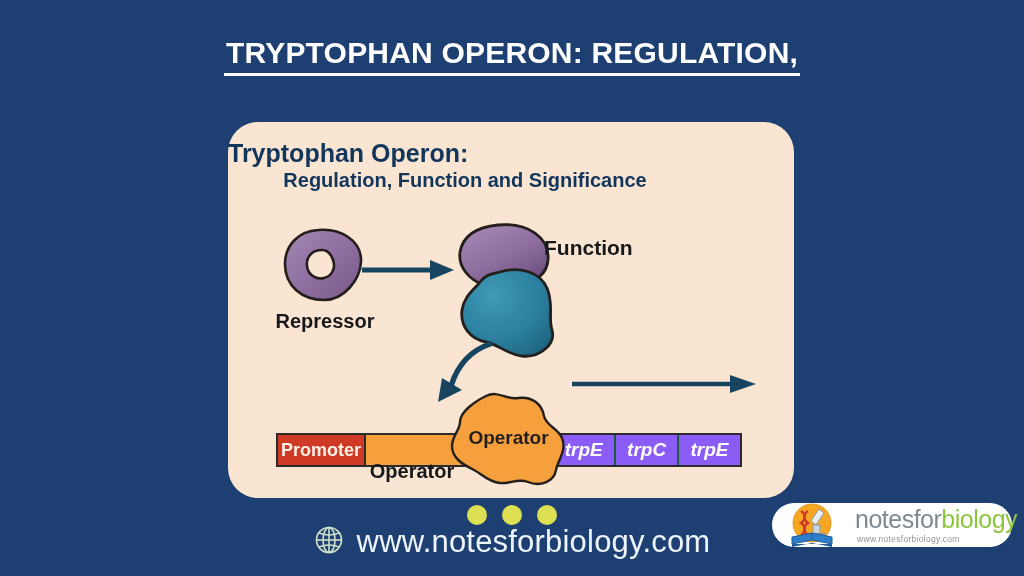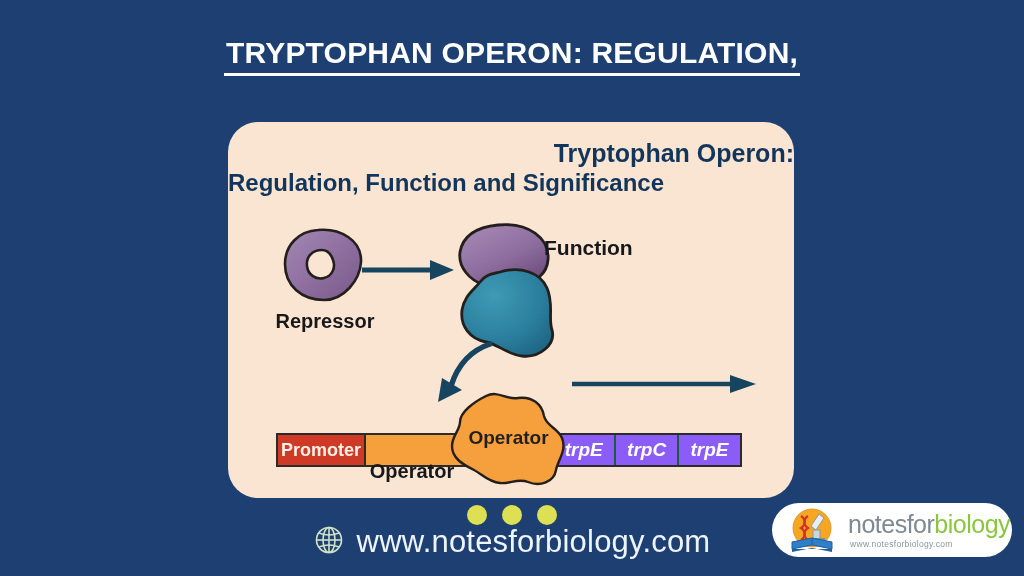--- a/index.html
+++ b/index.html
@@ -26,26 +26,26 @@
     padding:0 2px 1px 2px;
   }
 
   
   .card{
     position:absolute;left:228px;top:122px;width:566px;height:376px;
     background:#fae5d3;
     border-radius:30px;
   }
   .card-title{
-    position:absolute;left:0;top:17px;width:566px;text-align:right;
+    position:absolute;left:0;top:17px;width:566px;text-align:left;
     color:#12355b;font-weight:bold;font-size:25px;
   }
   .card-subtitle{
-    position:absolute;left:0;top:47px;width:474px;text-align:left;
-    color:#12355b;font-weight:bold;font-size:24px;
+    position:absolute;left:0;top:47px;width:474px;text-align:center;
+    color:#12355b;font-weight:bold;font-size:20px;
   }
 
   
   .tryptophan{
     position:absolute;left:54px;top:106px;width:82px;height:74px;
   }
   .label-tryptophan{
     position:absolute;left:22px;top:188px;width:150px;text-align:center;
     color:#17181a;font-weight:bold;font-size:20px;
   }
@@ -102,23 +102,23 @@
   .footer-url{
     position:absolute;left:0;top:524px;width:1024px;
     display:flex;align-items:center;justify-content:center;gap:13px;
   }
   .footer-url .txt{
     color:#eef4fb;font-size:31px;letter-spacing:0.2px;
   }
 
   
   .logo-badge{
-    position:absolute;left:772px;top:503px;width:240px;height:54px;
+    position:absolute;left:772px;top:503px;width:240px;height:44px;
     background:#ffffff;border-radius:31px;
-    display:flex;align-items:center;gap:10px;padding-left:14px;
+    display:flex;align-items:center;gap:17px;padding-left:14px;
     box-sizing:border-box;
   }
   .logo-emblem{width:52px;height:52px;flex:0 0 52px;position:relative;}
   .logo-text{display:flex;flex-direction:column;line-height:1;}
   .logo-word{font-size:25px;letter-spacing:-0.5px;}
   .logo-word .a{color:#7d8a92;}
   .logo-word .b{color:#8cc63f;}
   .logo-sub{font-size:8.5px;color:#8d959b;letter-spacing:0.3px;margin-top:3px;margin-left:2px;}
 </style>
 </head>

